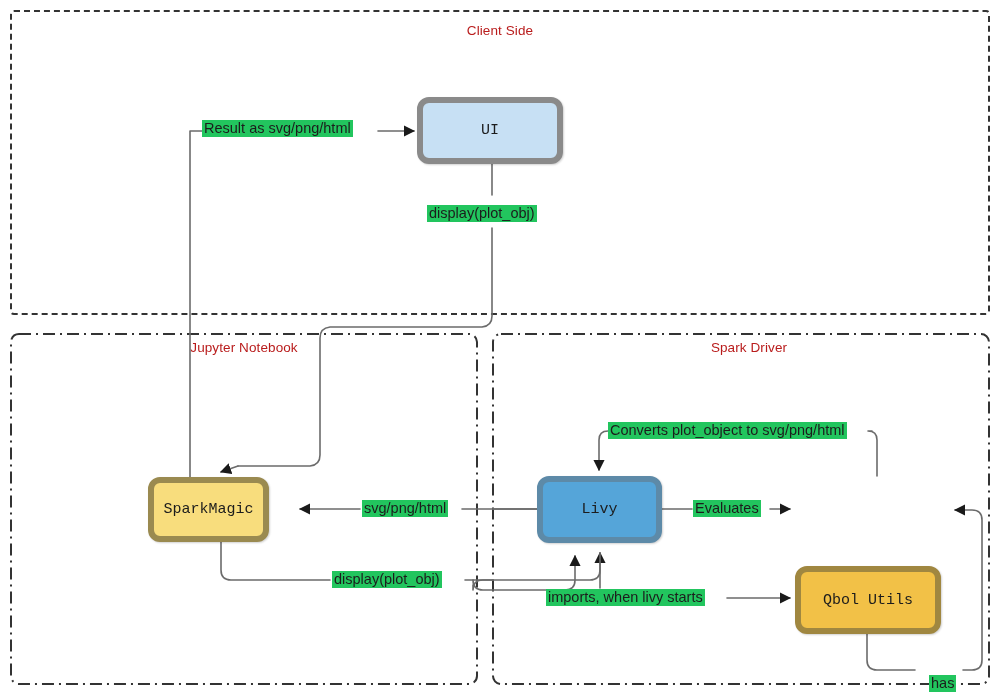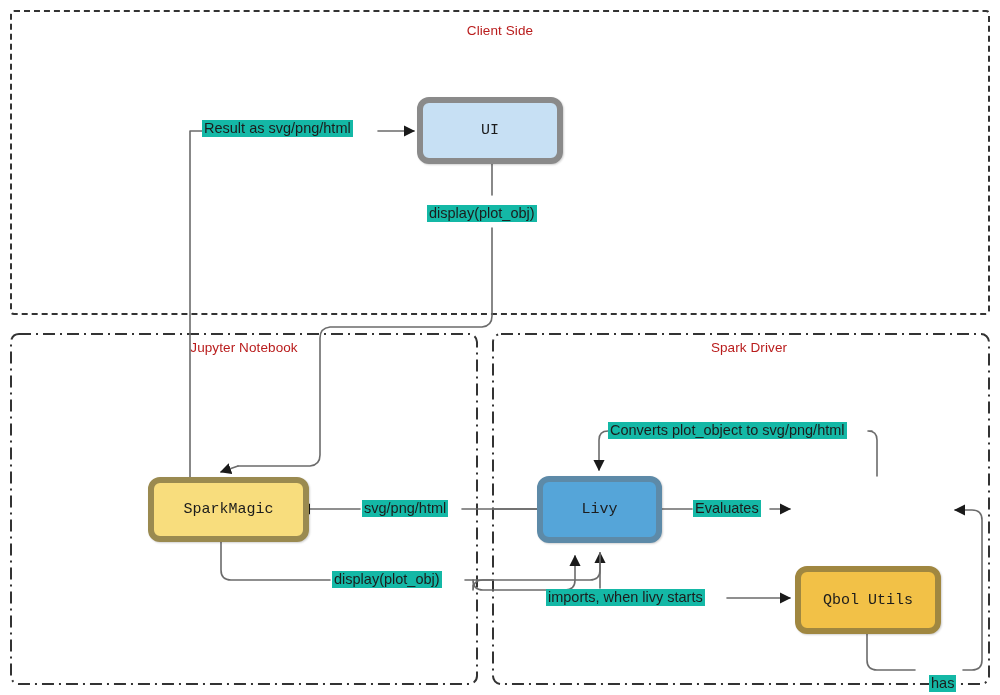--- a/index.html
+++ b/index.html
@@ -64,21 +64,21 @@
     box-shadow: 1px 1px 2px rgba(0,0,0,0.18);
     font-family: Liberation Mono, monospace;
   }
   .node-label { pointer-events: none; }
 
   
   .edge-label {
     position: absolute;
     font-size: 14.5px;
     color: #1c1c1c;
-    background: #14b8a6;
+    background: #22c55e;
     white-space: nowrap;
     padding: 0 2px;
     line-height: 17px;
   }
 </style>
 </head>
 <body>
 
 <div id="stage">
 
@@ -137,21 +137,21 @@
 
       <path d="M 493 509 L 537 509"></path>
       <path d="M 473 580 Q 473 590 483 590 L 565 590 Q 575 590 575 580 L 575 556" marker-end="url(#arrow)"></path>
     </g>
   </svg>
 
   <div class="node" style="left:417px; top:97px; width:146px; height:67px; background:#c7e0f4; border-color:#8a8a8a;">
     <span class="node-label">UI</span>
   </div>
 
-  <div class="node" style="left:148px; top:477px; width:161px; height:65px; background:#f8dd7d; border-color:#9a8a50;">
+  <div class="node" style="left:148px; top:477px; width:121px; height:65px; background:#f8dd7d; border-color:#9a8a50;">
     <span class="node-label">SparkMagic</span>
   </div>
 
   <div class="node" style="left:537px; top:476px; width:125px; height:67px; background:#55a5d9; border-color:#5d8aa8;">
     <span class="node-label">Livy</span>
   </div>
 
 
   <div class="node" style="left:795px; top:566px; width:146px; height:68px; background:#f2c147; border-color:#a08740;">
     <span class="node-label">Qbol Utils</span>

